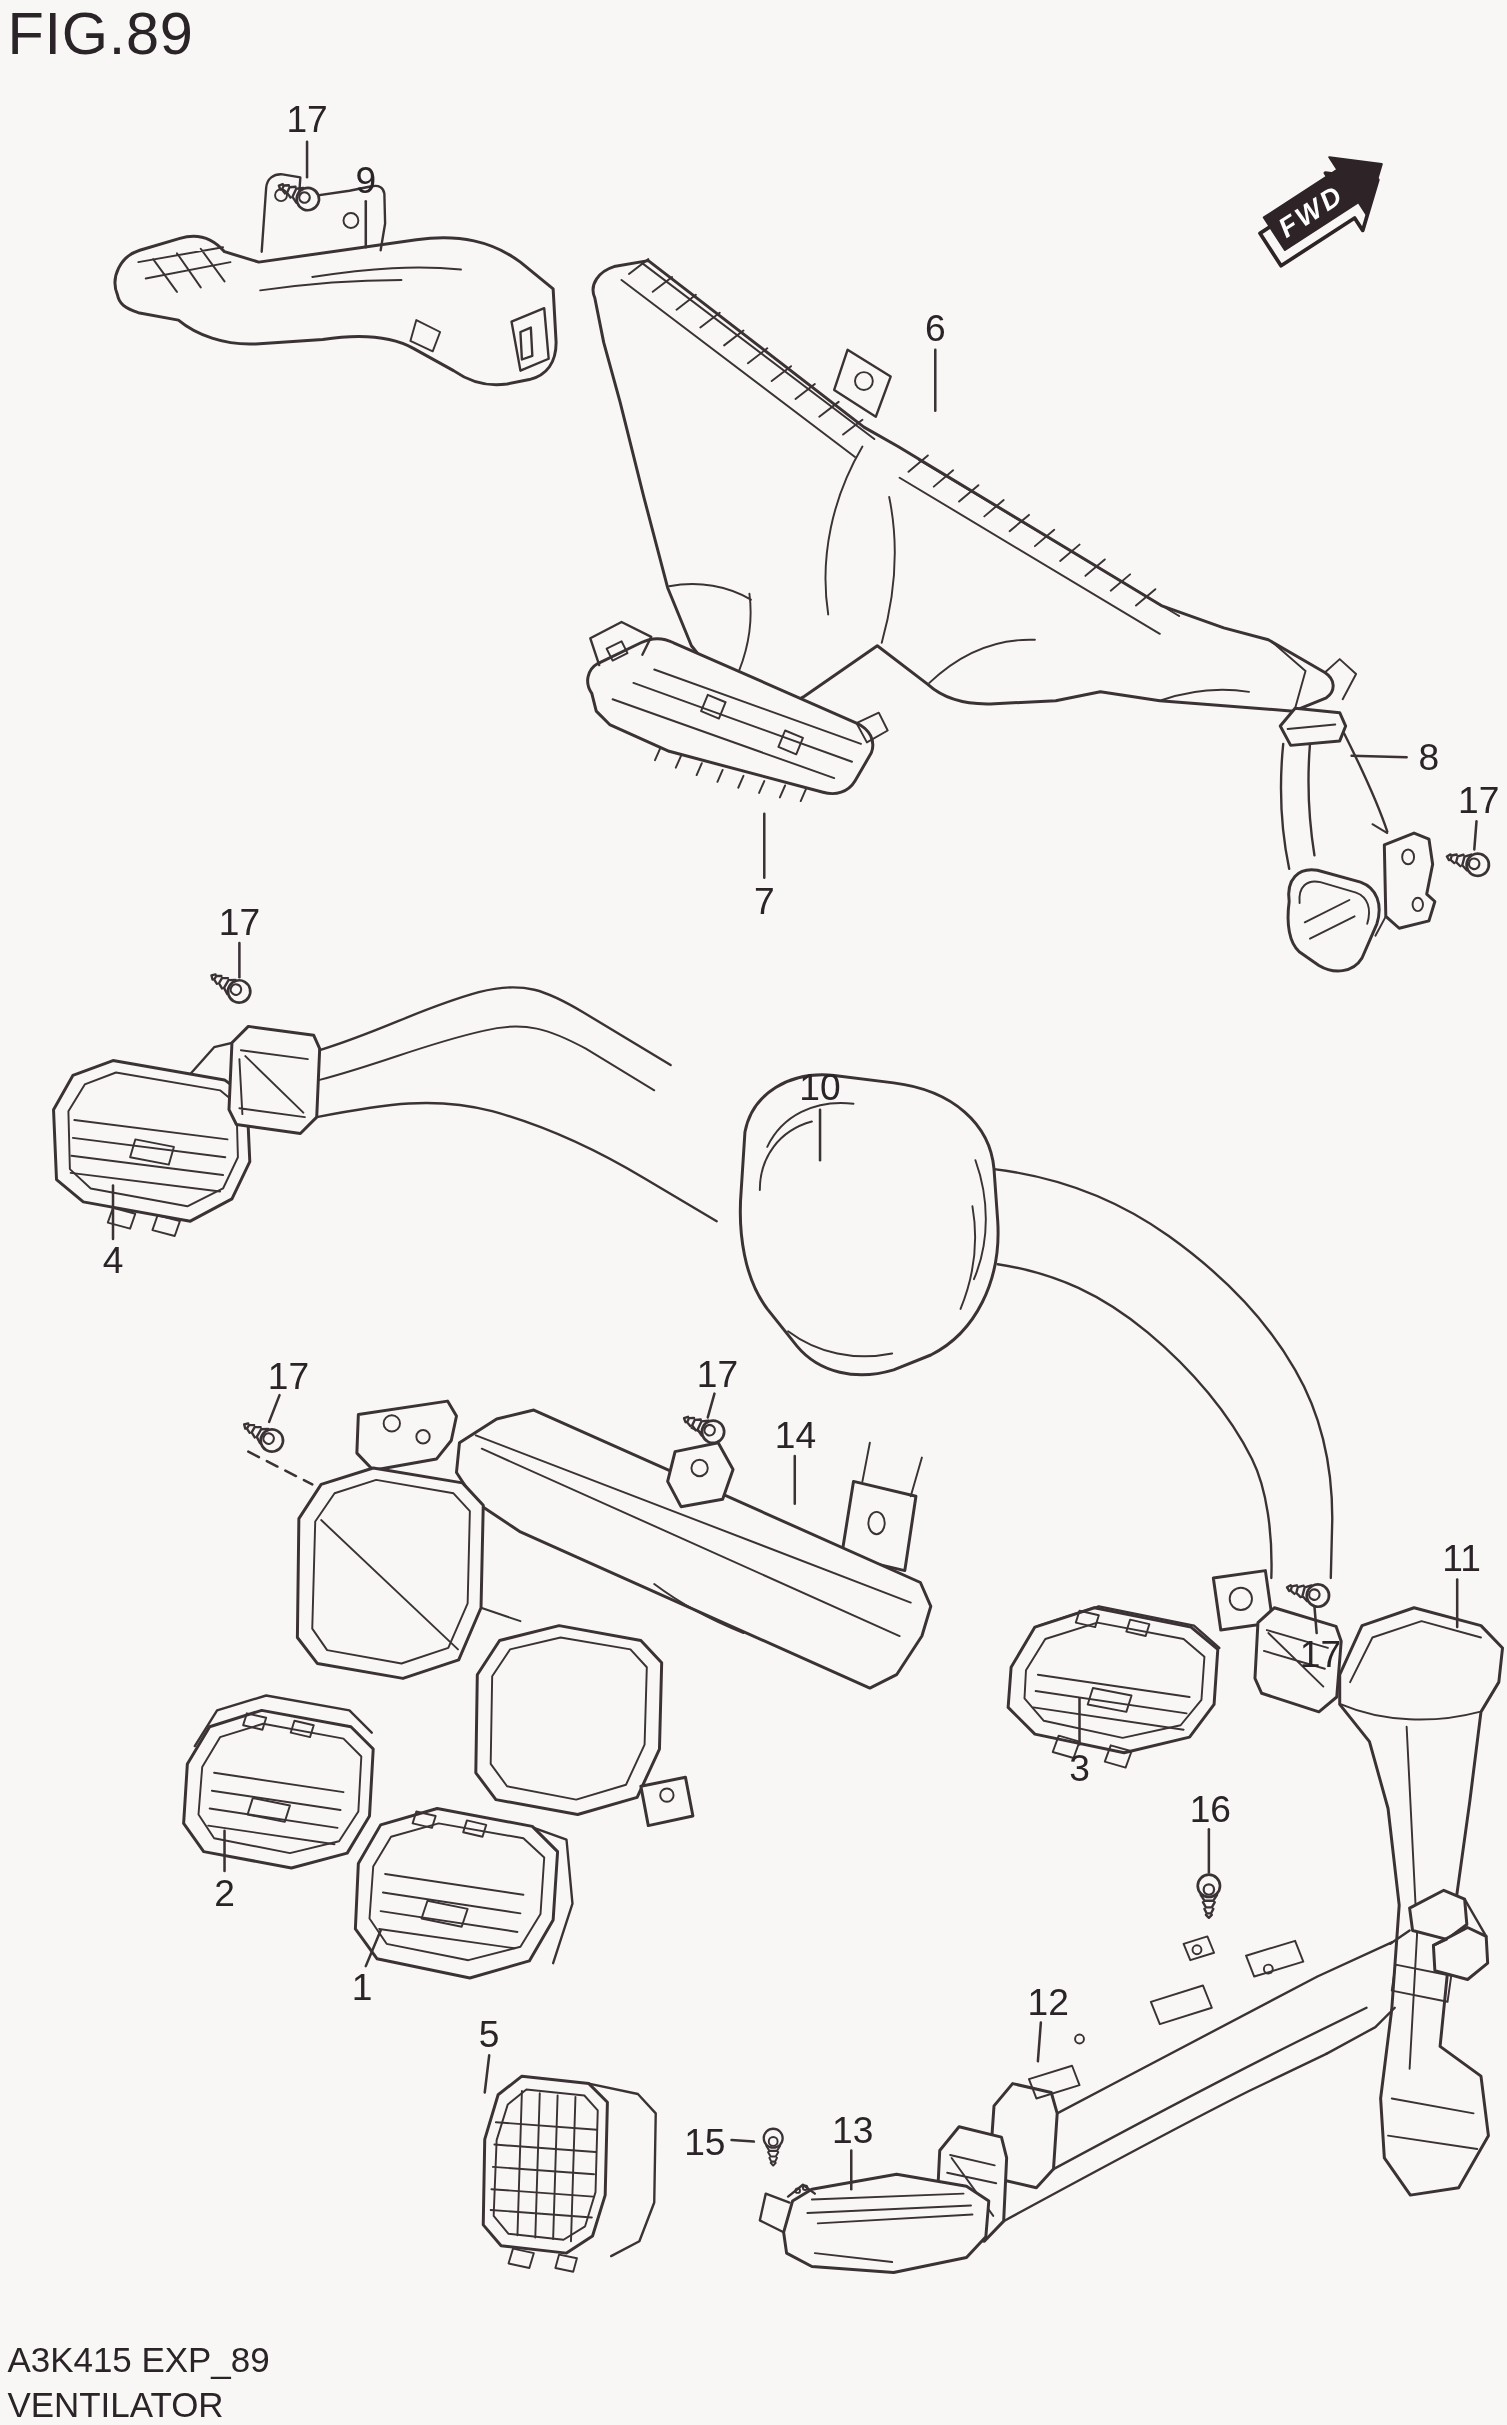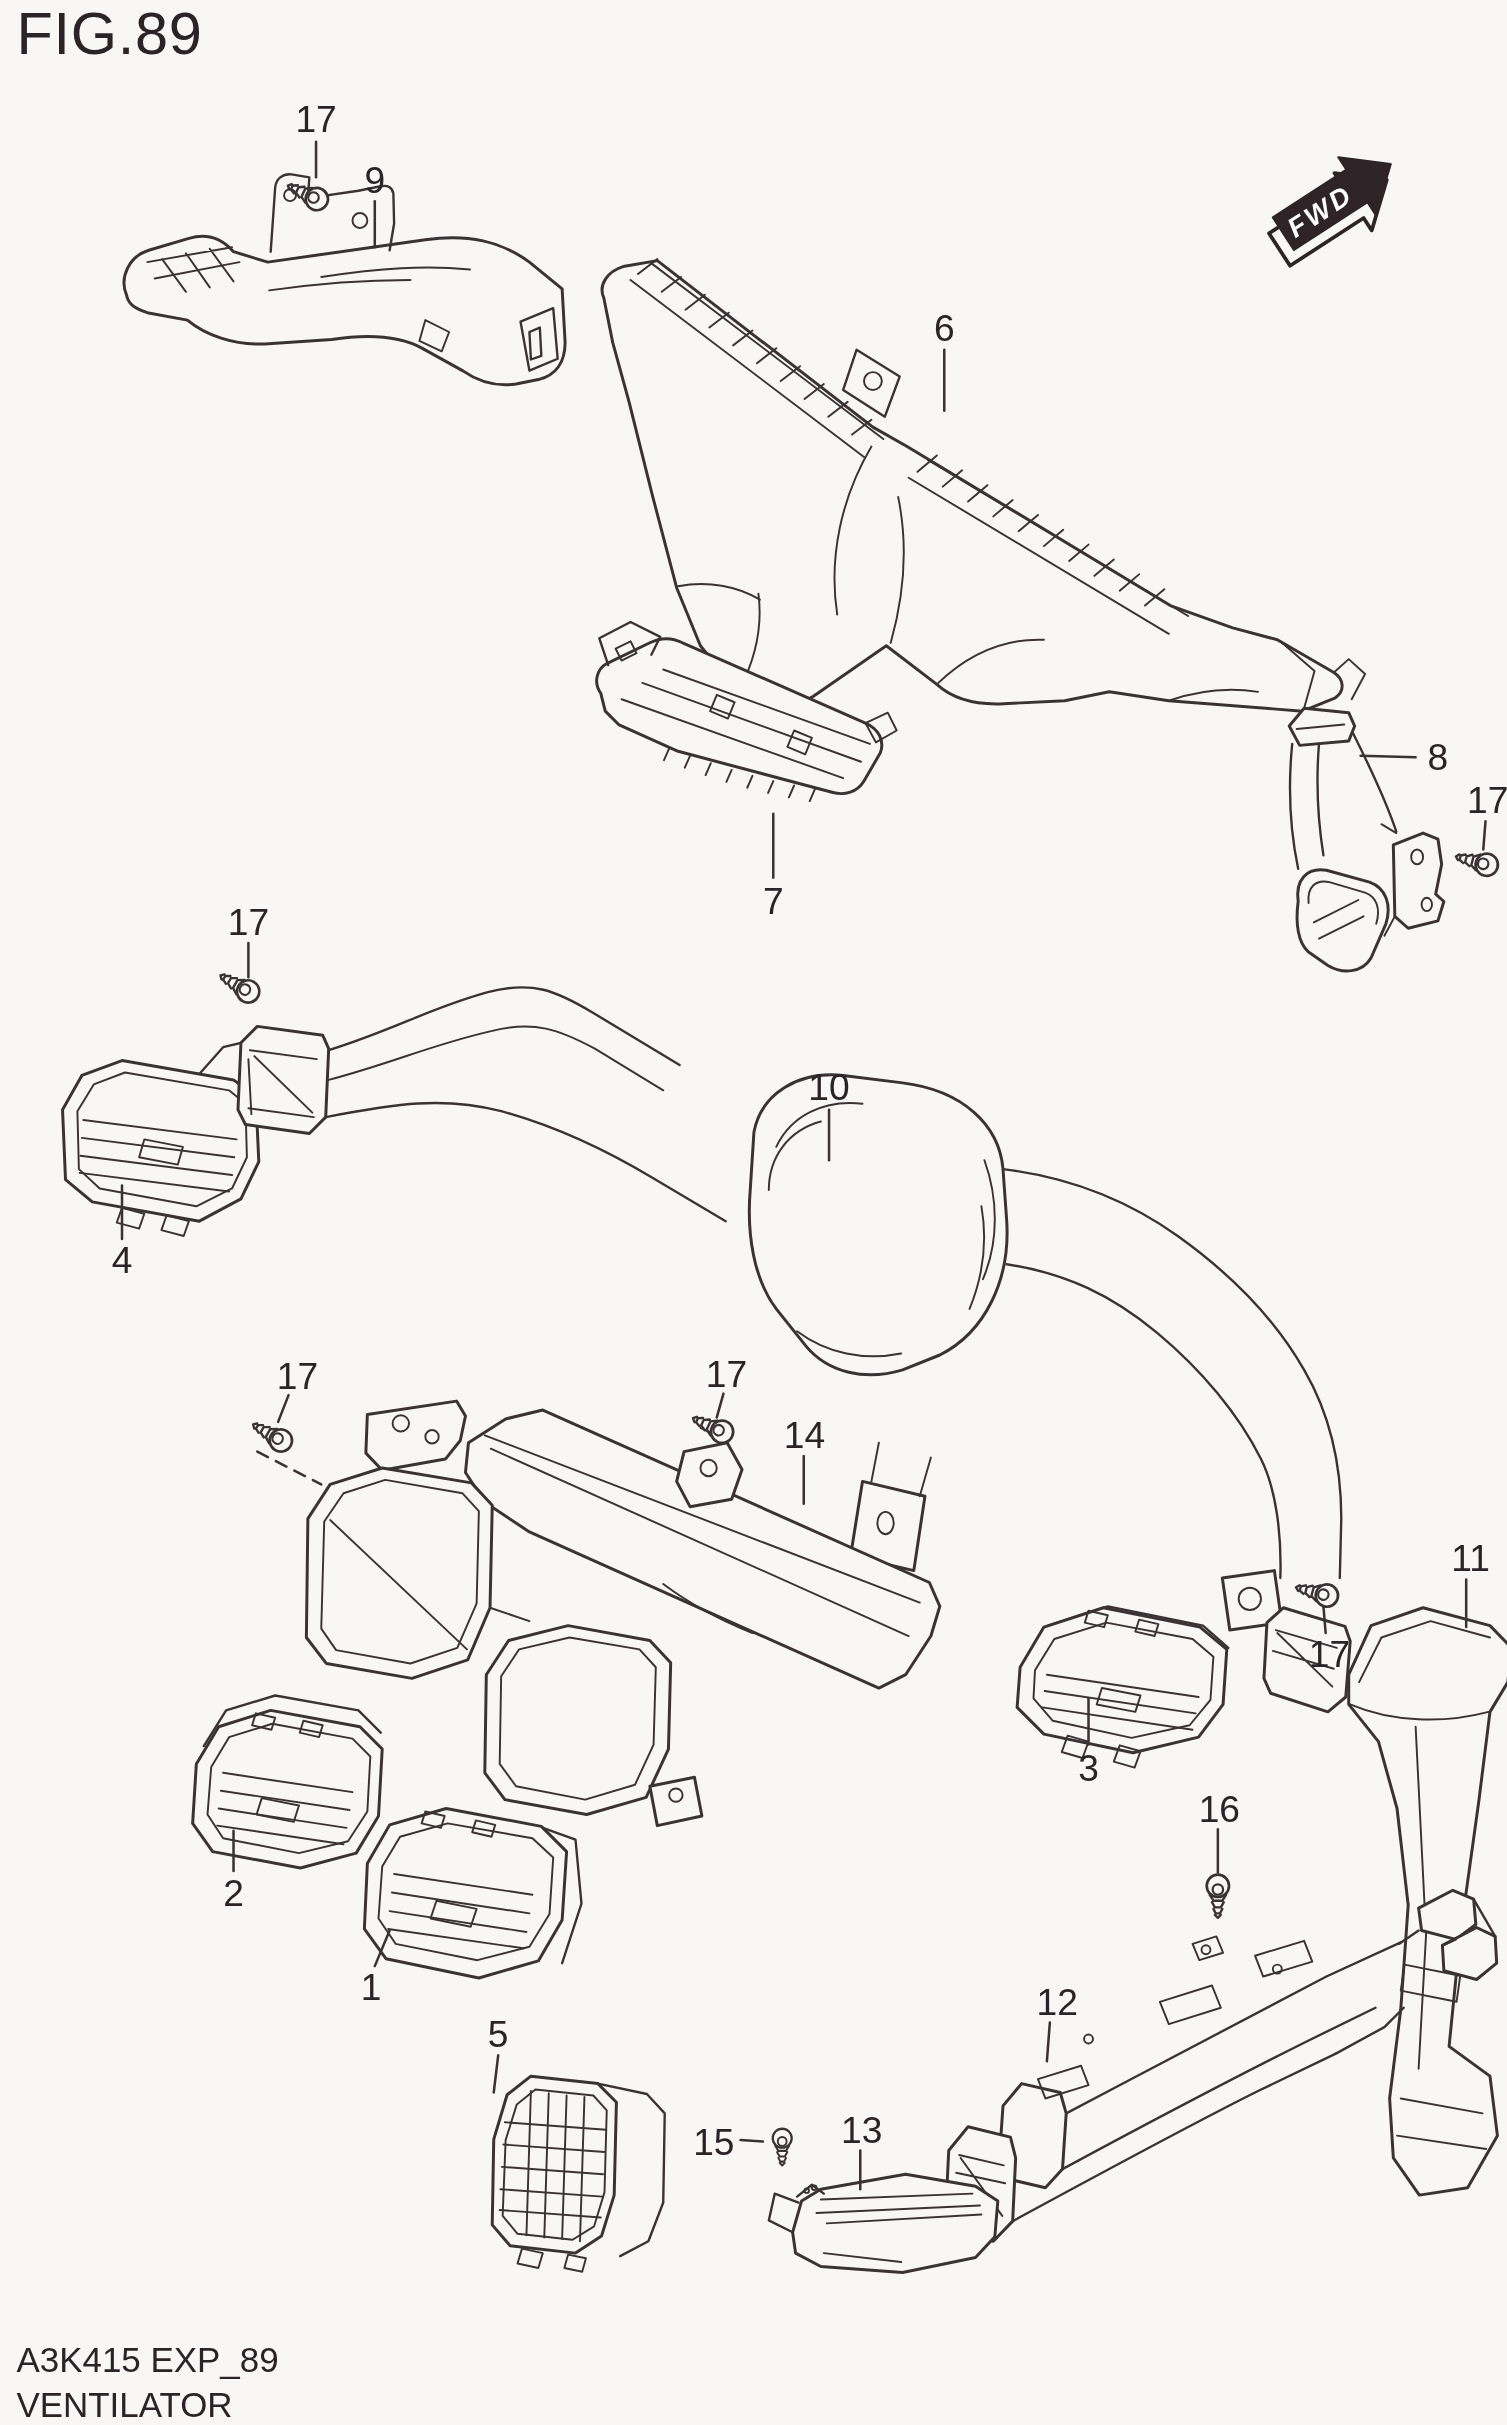--- a/index.html
+++ b/index.html
@@ -6,21 +6,21 @@
     --bg:#f8f7f5;
     --ink:#3b3236;
     --txt:#2a2327;
   }
   html,body{margin:0;padding:0;}
   body{
     width:1507px;height:2426px;
     background:var(--bg);
     font-family:"Liberation Sans", sans-serif;
   }
-  .canvas{position:relative;width:1337px;height:2426px;background:var(--bg);margin-left:9px;}
+  .canvas{position:relative;width:1337px;height:2426px;background:var(--bg);}
   svg{display:block;position:absolute;left:0;top:0;}
   .outline{fill:var(--bg);stroke:var(--ink);stroke-width:4;stroke-linejoin:round;stroke-linecap:round;}
   .detail{fill:none;stroke:var(--ink);stroke-width:3.2;stroke-linejoin:round;stroke-linecap:round;}
   .thin{fill:none;stroke:var(--ink);stroke-width:2.6;stroke-linejoin:round;stroke-linecap:round;}
   .leader{stroke:var(--ink);stroke-width:3.4;stroke-linecap:round;}
   .callout{font-size:50px;fill:var(--txt);text-anchor:middle;}
   .fig-title{font-size:80px;fill:var(--txt);letter-spacing:1px;}
   .footer-text{font-size:47px;fill:var(--txt);}
   .fwd-dark{fill:#2e2428;stroke:#2e2428;stroke-width:3;stroke-linejoin:round;}
   .fwd-under{fill:var(--bg);stroke:#2e2428;stroke-width:5;stroke-linejoin:round;}

